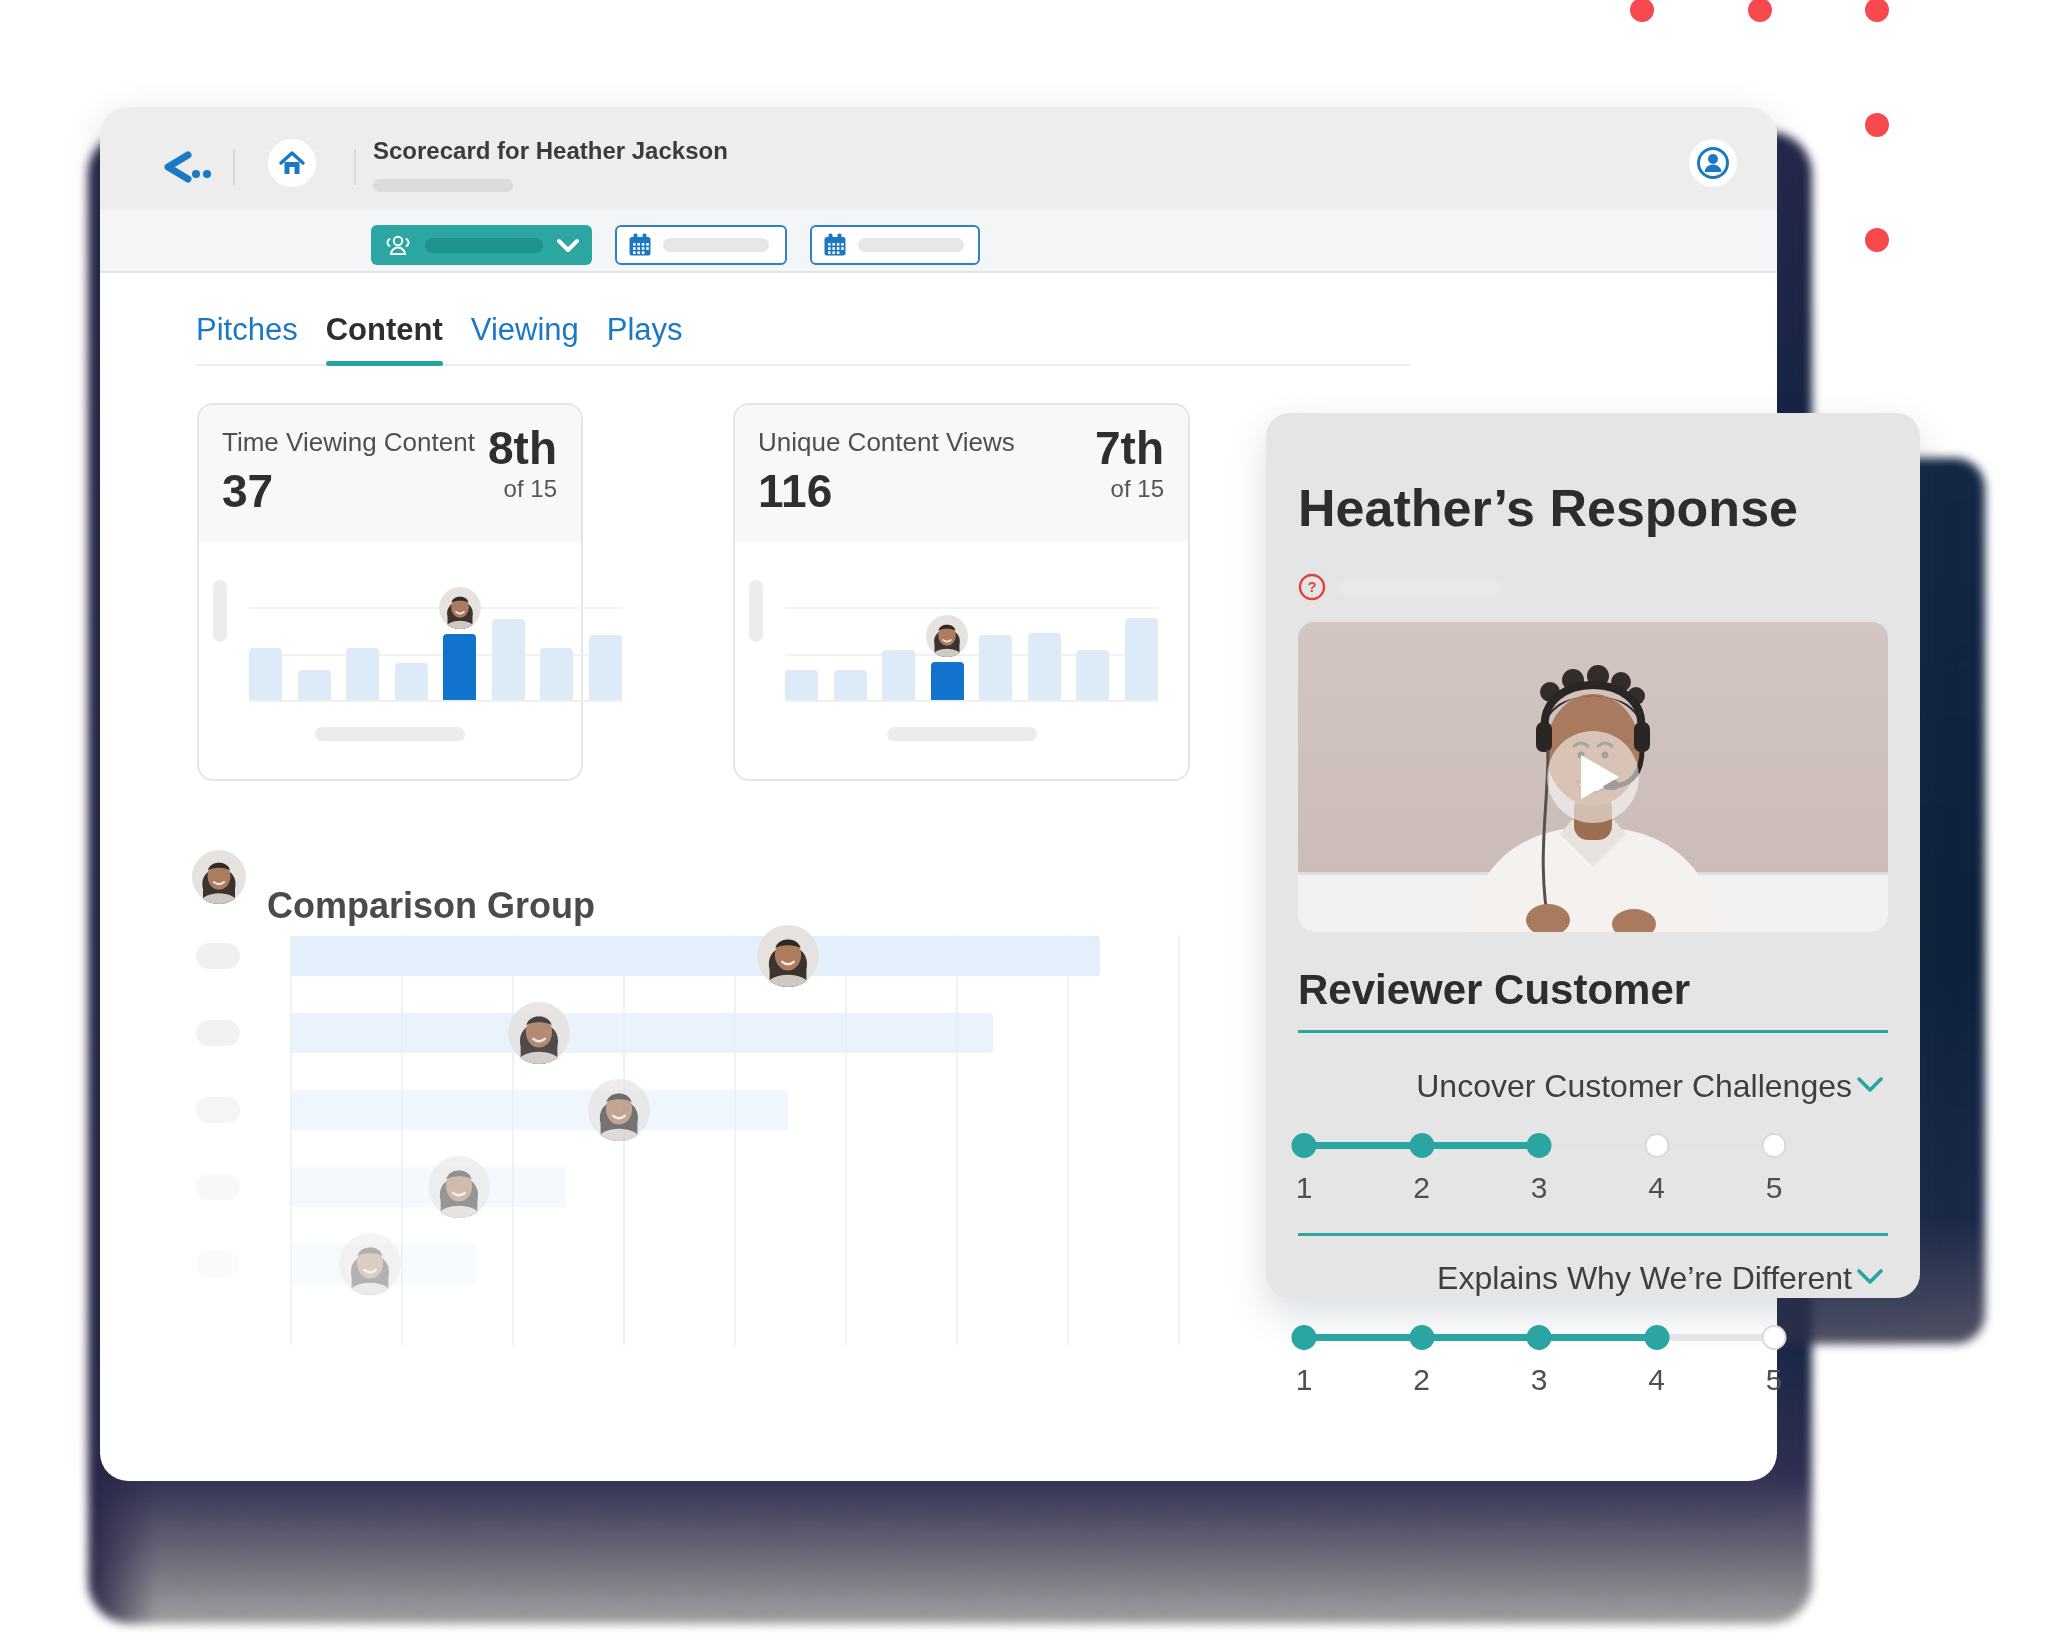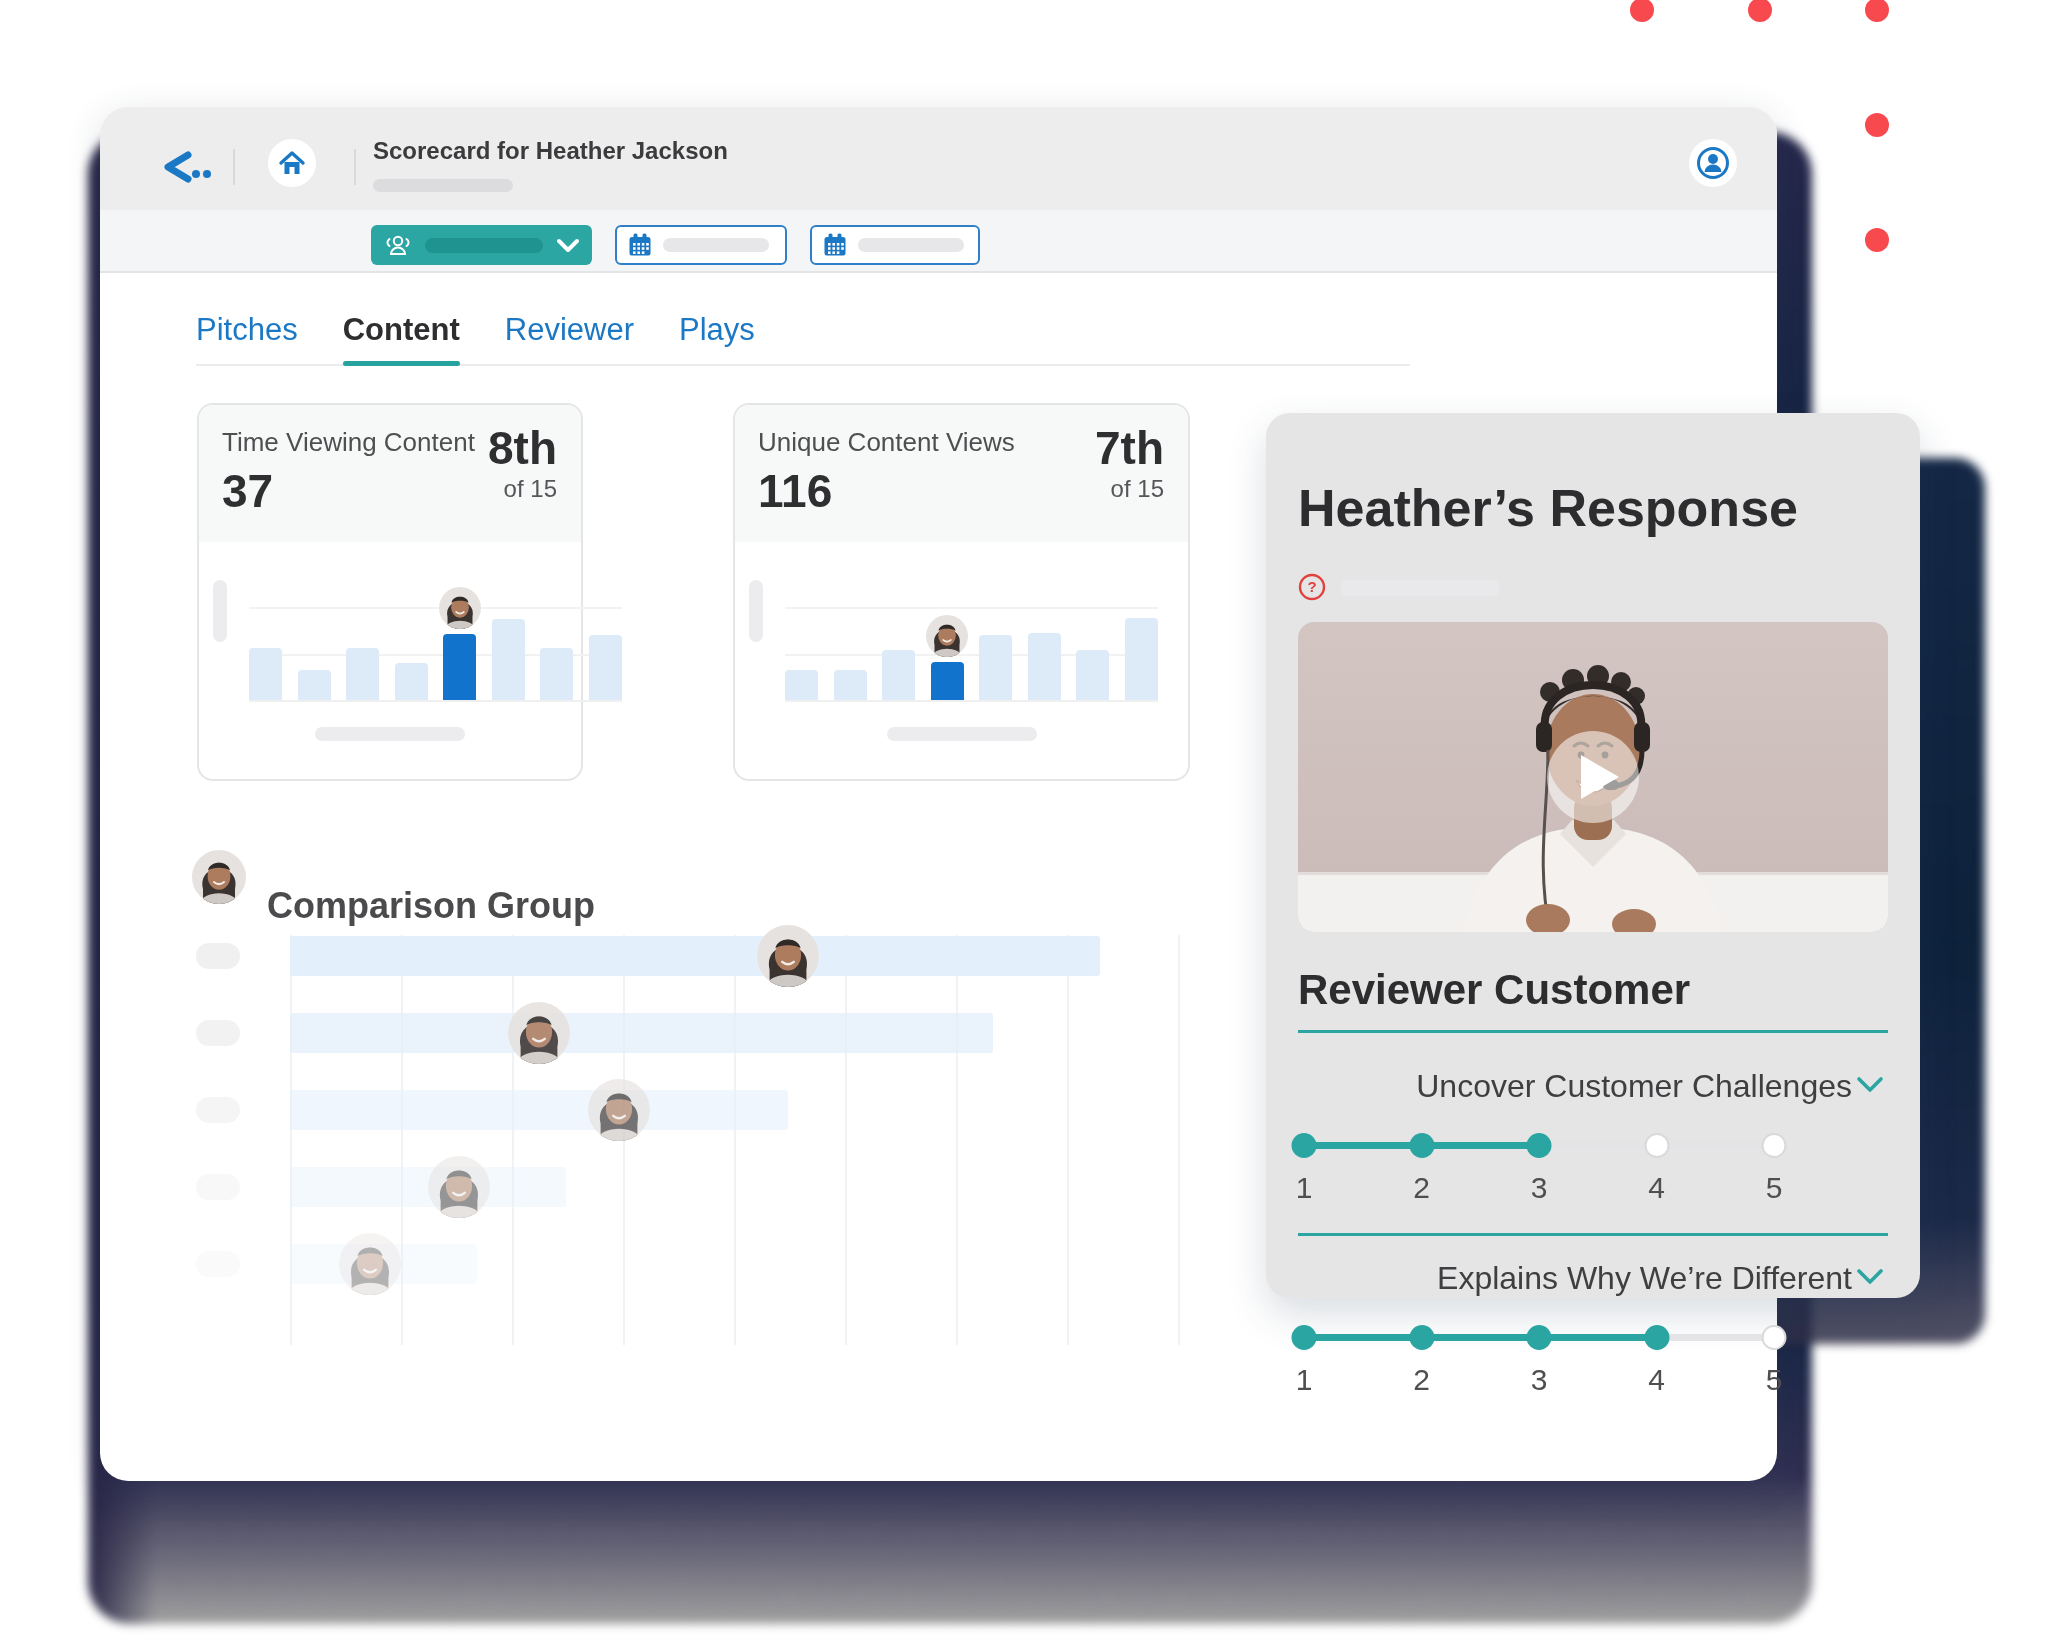--- a/index.html
+++ b/index.html
@@ -49,21 +49,21 @@
   .dd-teal{position:absolute;left:271px;top:15px;width:221px;height:40px;border:none;border-radius:6px;
            background:#2ba6a2;display:flex;align-items:center;padding:0 12px;cursor:pointer;}
   .dd-teal .ph{background:#1f938f;width:118px;height:15px;margin-left:12px;}
   .dd-teal .chev{margin-left:auto;}
   .date-input{position:absolute;top:15px;height:40px;background:#fff;border:2px solid #2f80c8;border-radius:6px;
               display:flex;align-items:center;padding:0 10px;cursor:text;}
   .date-1{left:515px;width:172px;} .date-2{left:710px;width:170px;}
   .date-input .ph{background:#e7e7e9;width:106px;height:14px;margin-left:10px;}
 
   
-  .tabs-wrap{position:absolute;left:96px;top:205px;width:1214px;border-bottom:2px solid #ebecee;display:flex;gap:45px;}
+  .tabs-wrap{position:absolute;left:96px;top:205px;width:1214px;border-bottom:2px solid #ebecee;display:flex;gap:28px;}
   .tab{position:relative;border:none;background:none;padding:0 0 16px 0;font-size:31px;color:#1b78c4;cursor:pointer;
        font-family:inherit;}
   .tab.active{color:#2e2e30;font-weight:700;}
   .tab.active::after{content:"";position:absolute;left:0;right:0;bottom:-2px;height:5px;background:#27a39f;border-radius:3px;}
 
   
   .stat-card{position:absolute;top:296px;height:378px;background:#fff;border:2px solid #e4e5e7;border-radius:16px;overflow:visible;}
   .card-1{left:97px;width:386px;} .card-2{left:633px;width:457px;}
   .stat-head{height:137px;background:#f7f8f8;border-radius:14px 14px 0 0;position:relative;padding:22px 24px 0 23px;}
   .stat-label{font-size:26px;color:#4f4f51;}
@@ -237,21 +237,21 @@
               <rect x="14.8" y="19.4" width="2.6" height="2.6"></rect>
           </g>
         </svg>
         <span class="ph"></span>
       </div>
     </div>
 
     <nav class="tabs-wrap">
         <button class="tab">Pitches</button>
         <button class="tab active">Content</button>
-        <button class="tab">Reviewer</button>
+        <button class="tab">Viewing</button>
         <button class="tab">Plays</button>
       </nav>
 
     <section class="stat-card card-1">
       <div class="stat-head">
         <div class="stat-label">Time Viewing Content</div>
         <div class="stat-value">37</div>
         <div class="stat-rank">
           <div class="rank-big">8th</div>
           <div class="rank-sub">of 15</div>

